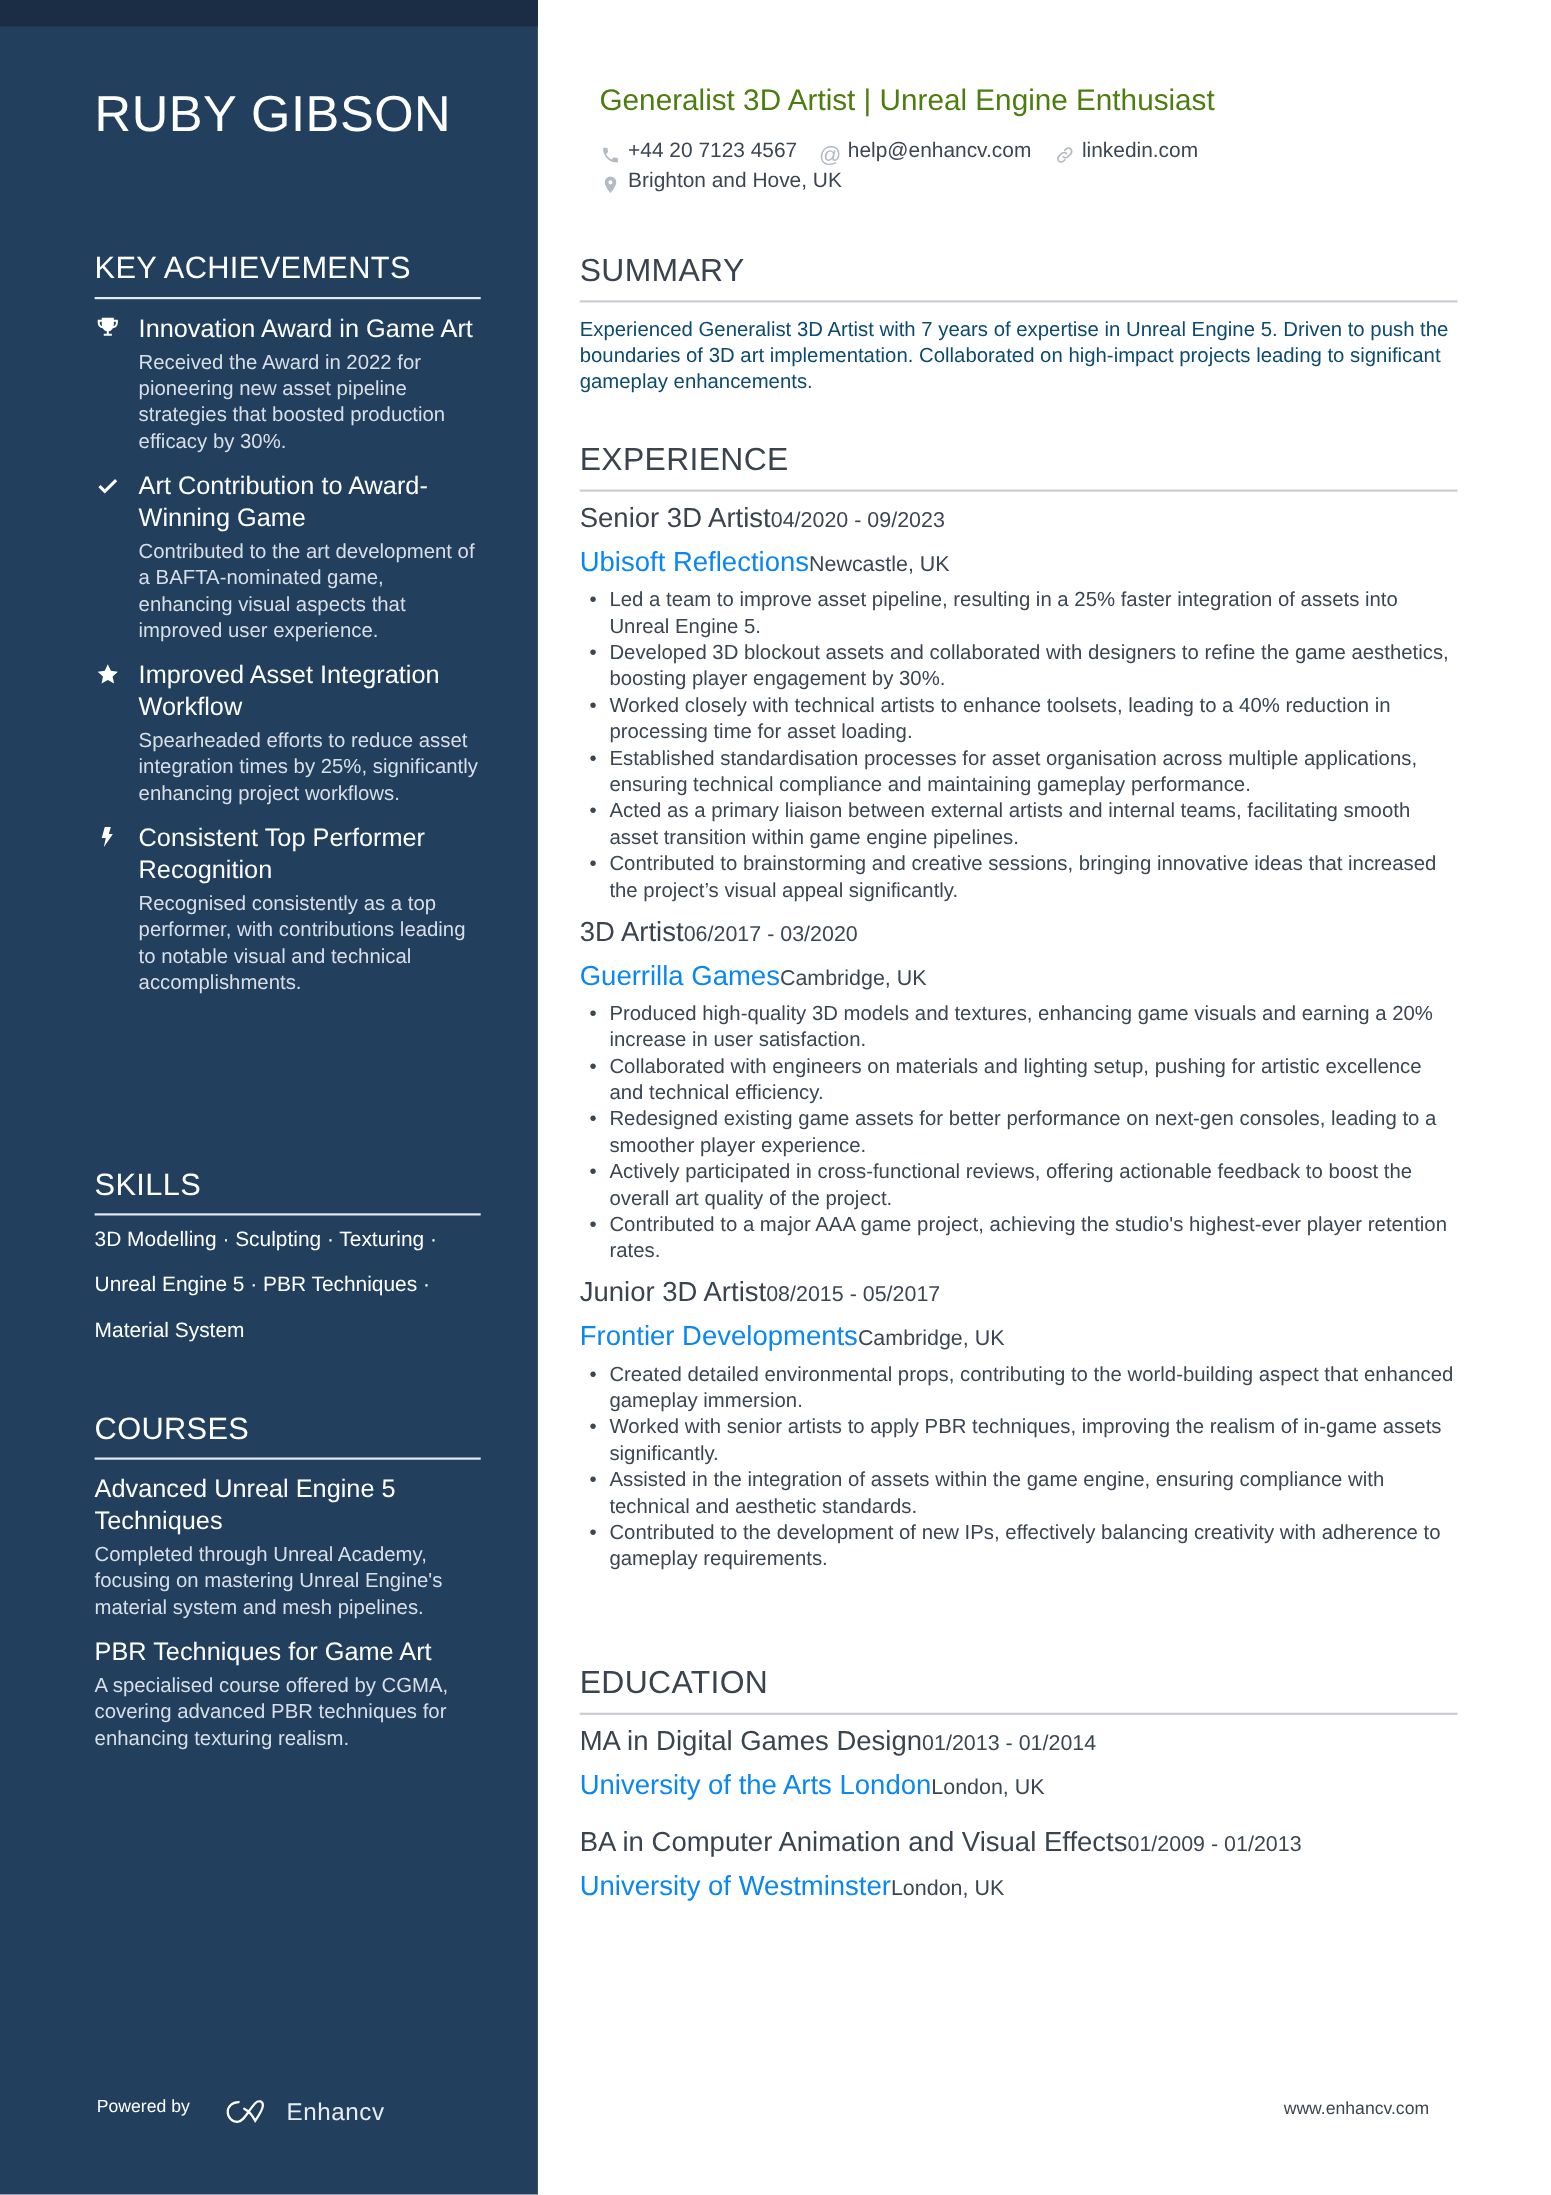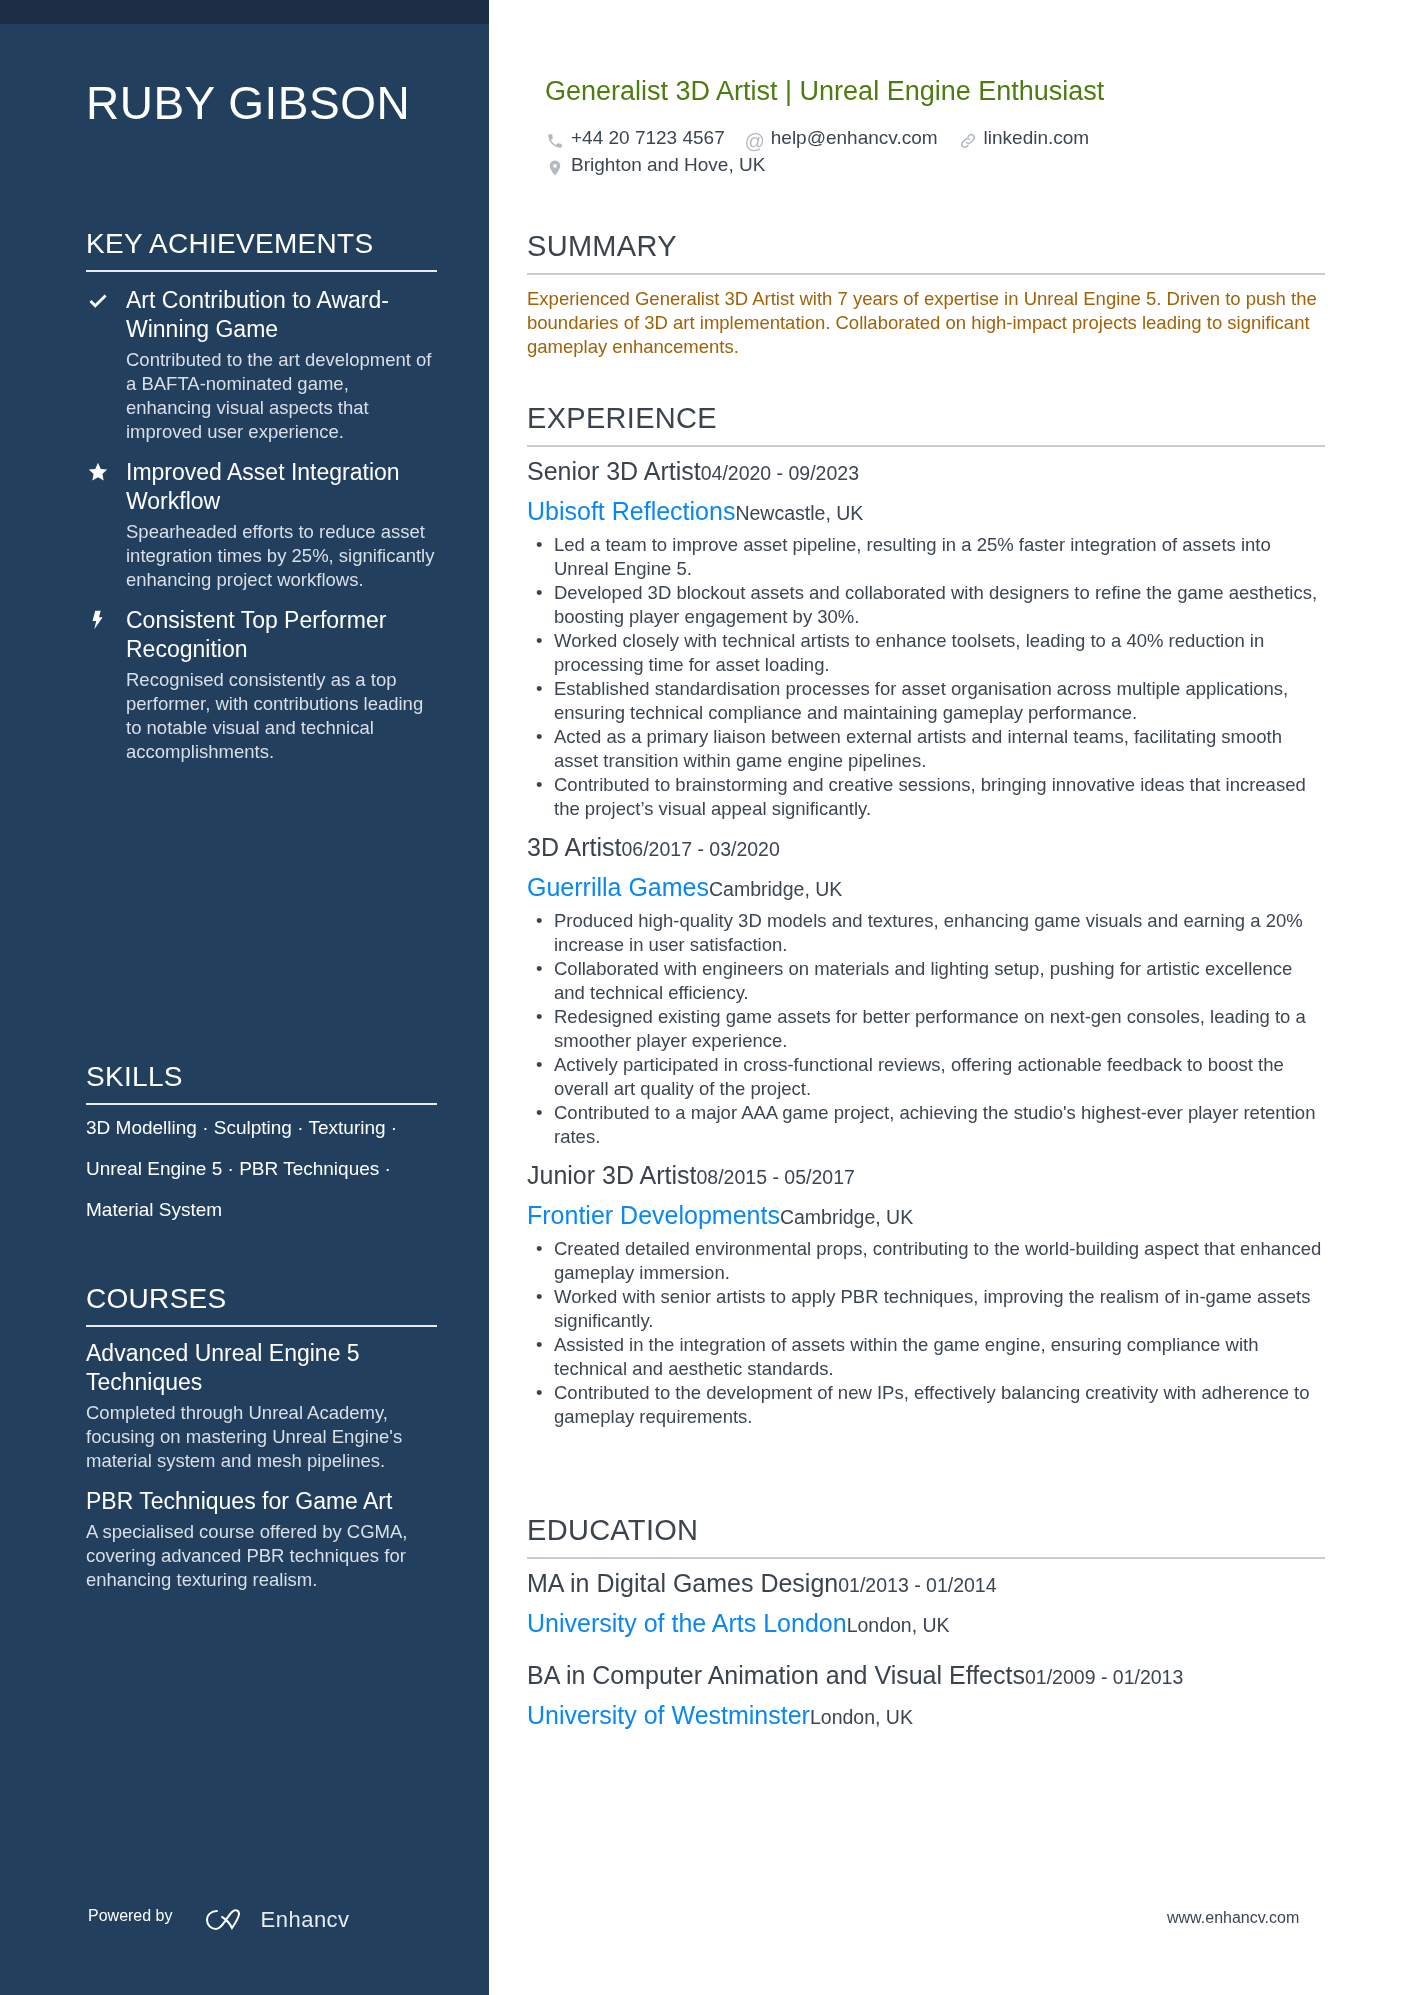--- a/index.html
+++ b/index.html
@@ -29,21 +29,21 @@
   .enhancv-logo { margin-left: 28px; display: flex; align-items: center; }
   .enhancv-word { font-size: 22px; margin-left: 12px; color: #e7ecf1; letter-spacing: 0.5px; }
   .headline { position: absolute; left: 545px; top: 76px; font-size: 27px; color: #4d7c0f; }
   .contacts { position: absolute; left: 545px; top: 124px; font-size: 19px; color: #3c4652; line-height: 27px; }
   .contact-row { display: flex; align-items: center; }
   .contact-item { display: inline-flex; align-items: flex-end; margin-right: 20px; }
   .contact-icon { width: 20px; height: 20px; display: inline-flex; align-items: center; justify-content: center; margin-right: 6px; color: #b4bac1; }
 
   .sec { position: absolute; left: 527px; width: 798px; }
   .sec-title { font-size: 29px; color: #3b444e; padding-bottom: 10px; border-bottom: 2px solid #c9cdd2; letter-spacing: 0.3px; }
-  .summary-text { font-size: 18.5px; line-height: 24px; color: #a16207; margin-top: 12px; }
+  .summary-text { font-size: 18.5px; line-height: 24px; color: #0c4a6e; margin-top: 12px; }
 
   .job { margin-top: 10px; }
   .job-row { display: flex; align-items: baseline; }
   .job-title { font-size: 25px; color: #3b444e; line-height: 40px; }
   .job-date { font-size: 19.5px; color: #3c4652; }
   .job-company { font-size: 25px; color: #0a87f0; line-height: 40px; }
   .job-loc { font-size: 19.5px; color: #3c4652; }
   .bullets { list-style: none; margin-top: 2px; }
   .bullets li { position: relative; padding-left: 27px; font-size: 18.5px; line-height: 24px; color: #3c4652; }
   .bullets li::before { content: "•"; position: absolute; left: 9px; top: 0; color: #3c4652; }
@@ -54,20 +54,29 @@
 </head>
 <body>
 
 <div class="sidebar">
   <div class="sidebar-strip"></div>
   <h1 class="name">RUBY GIBSON</h1>
 
   <div class="side-section" style="top:228px;">
     <div class="side-title">KEY ACHIEVEMENTS</div>
 
+    <div class="ach" style="margin-top:12px;">
+      <span class="ach-icon">
+        <svg width="22" height="22" viewBox="0 0 24 24">
+            <path fill="#fff" d="M6 2h12v2h4v3c0 3-2 5-5 5.5-.8 1.6-2.2 2.7-4 3V18h3v2H8v-2h3v-2.5c-1.8-.3-3.2-1.4-4-3C4 12 2 10 2 7V4h4V2zm-2 4v1c0 1.6 1 2.9 2.4 3.4C6.1 9.6 6 8.8 6 8V6H4zm14 0v2c0 .8-.1 1.6-.4 2.4C19 9.9 20 8.6 20 7V6h-2z"></path>
+          </svg>
+      </span>
+      <div class="ach-title">Innovation Award in Game Art</div>
+      <div class="ach-desc">Received the Award in 2022 for pioneering new asset pipeline strategies that boosted production efficacy by 30%.</div>
+    </div>
 
     <div class="ach" style="margin-top:14px;">
       <span class="ach-icon">
         <svg width="22" height="22" viewBox="0 0 24 24">
             <path fill="#fff" d="M9 16.2 4.8 12l-2.1 2.1L9 20.4 21.3 8.1l-2.1-2.1z"></path>
           </svg>
       </span>
       <div class="ach-title">Art Contribution to Award-Winning Game</div>
       <div class="ach-desc">Contributed to the art development of a BAFTA-nominated game, enhancing visual aspects that improved user experience.</div>
     </div>

